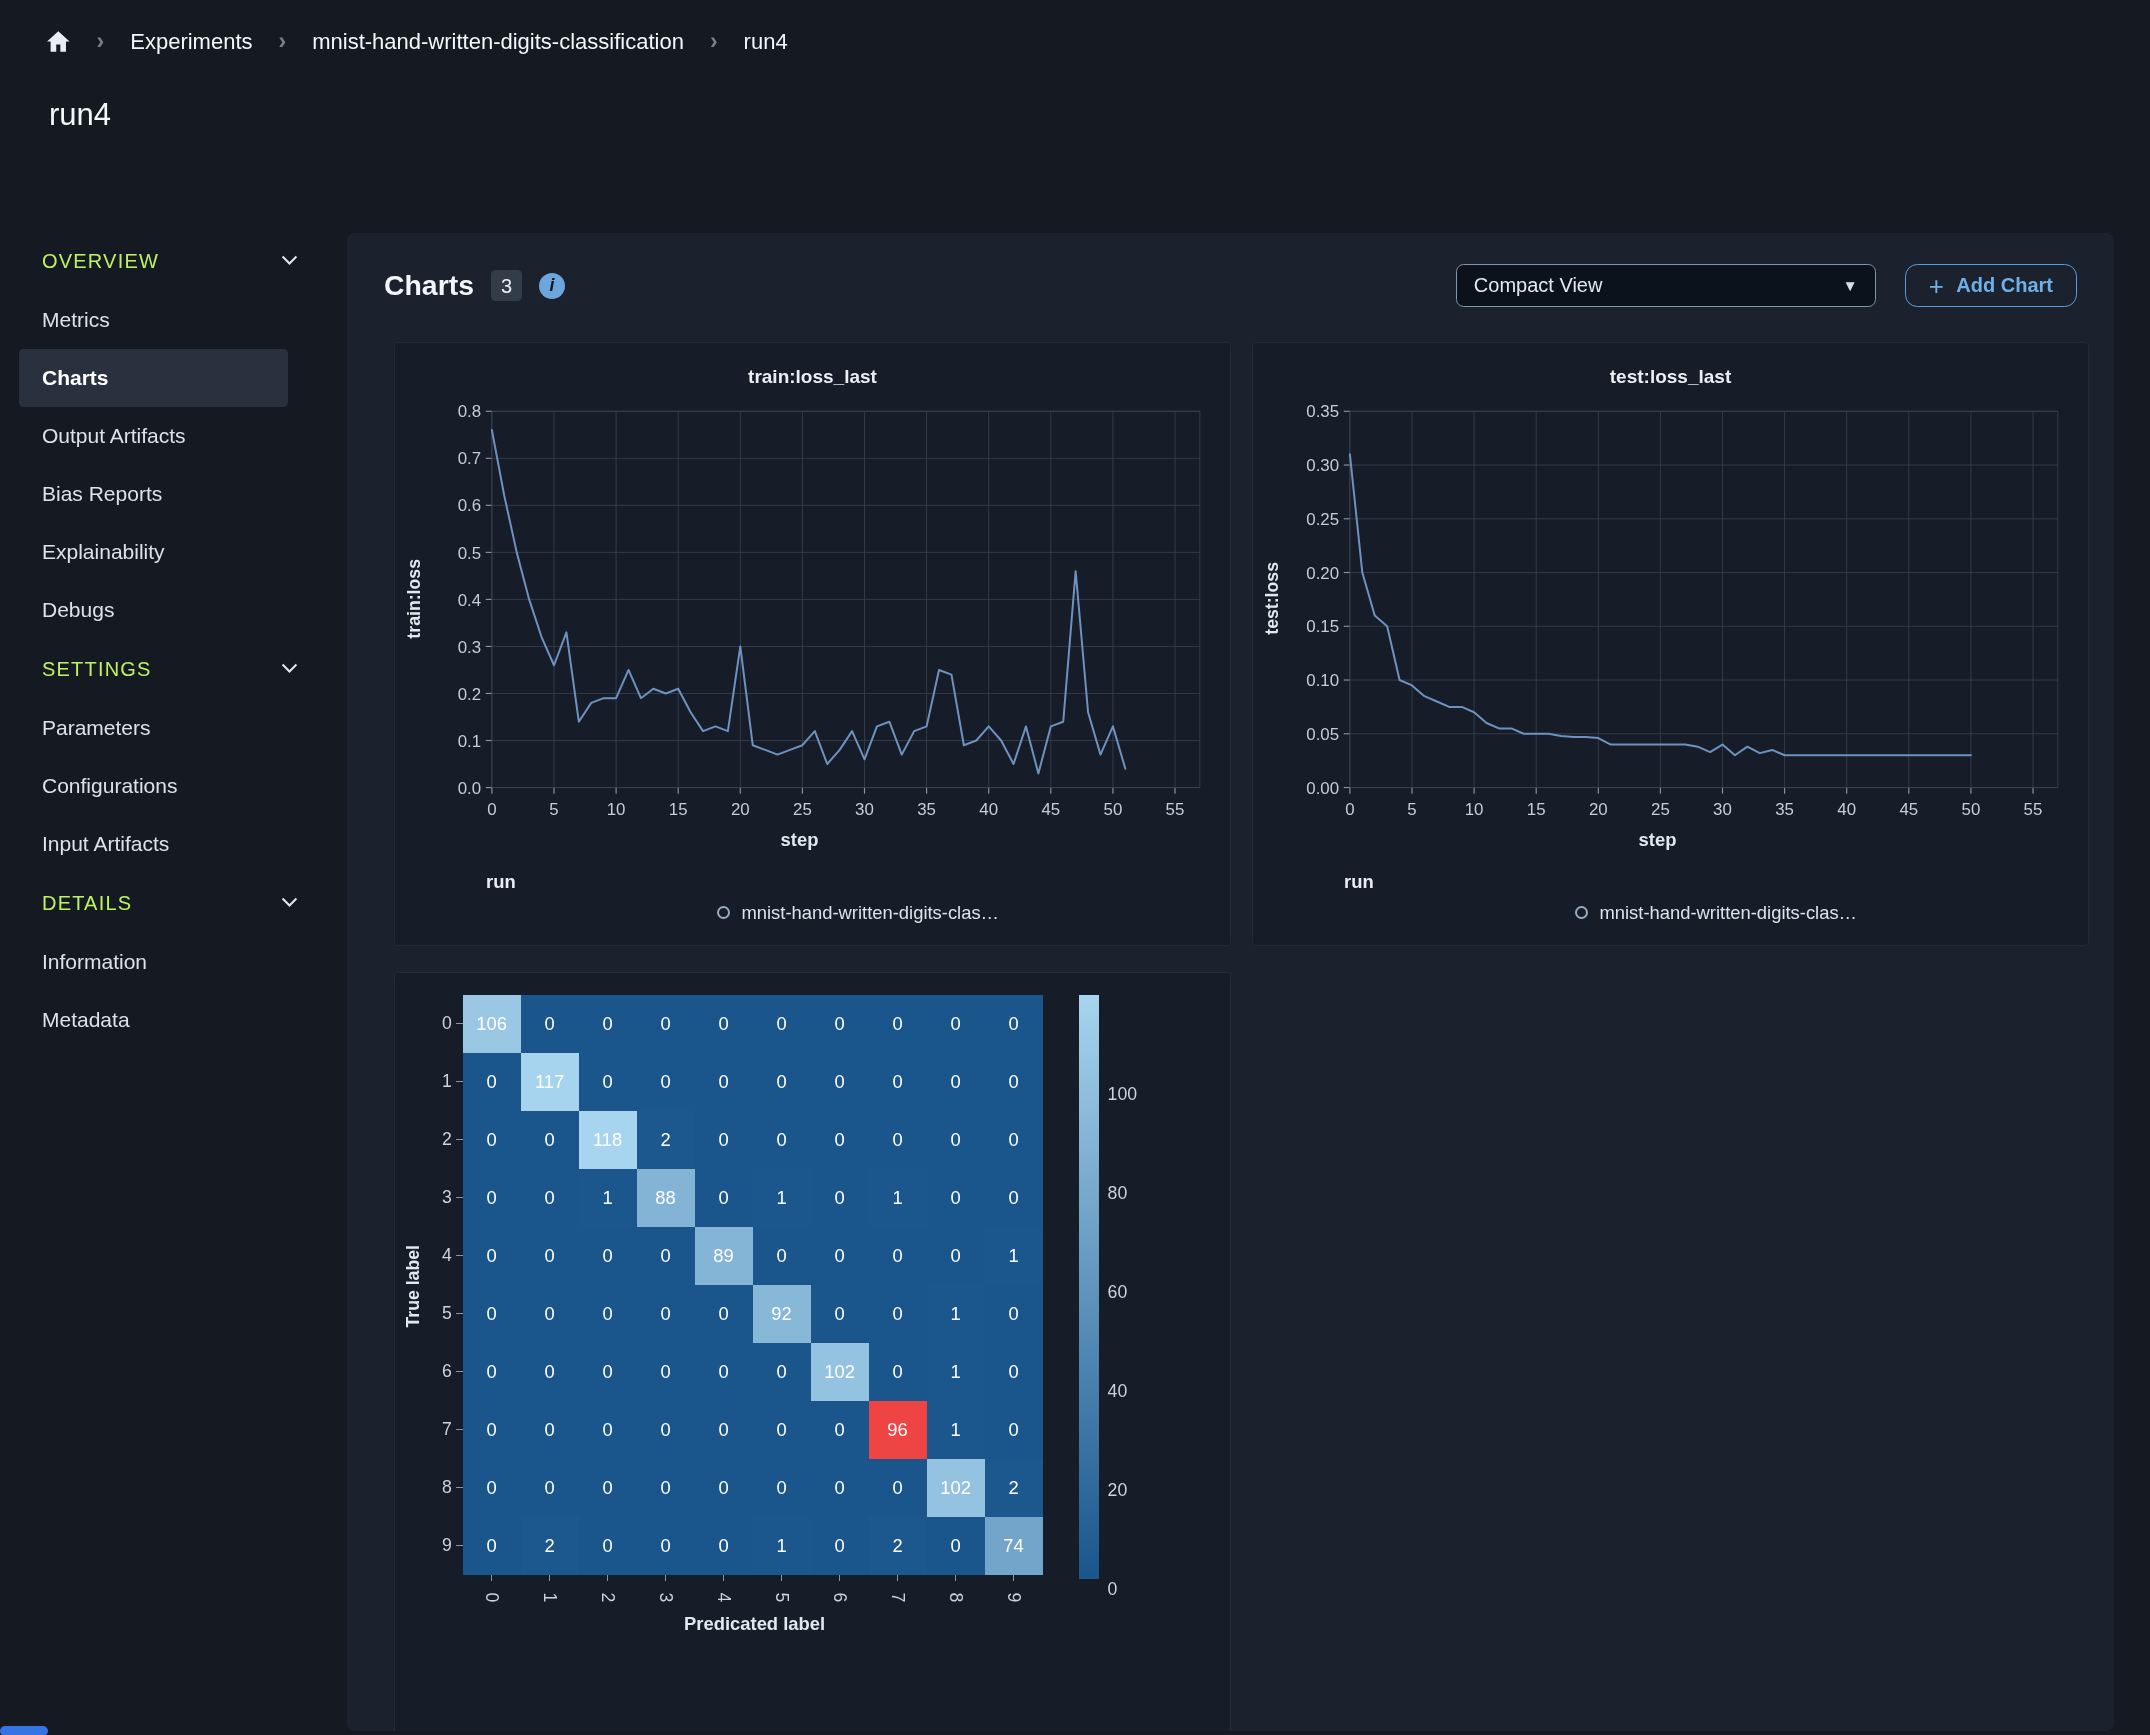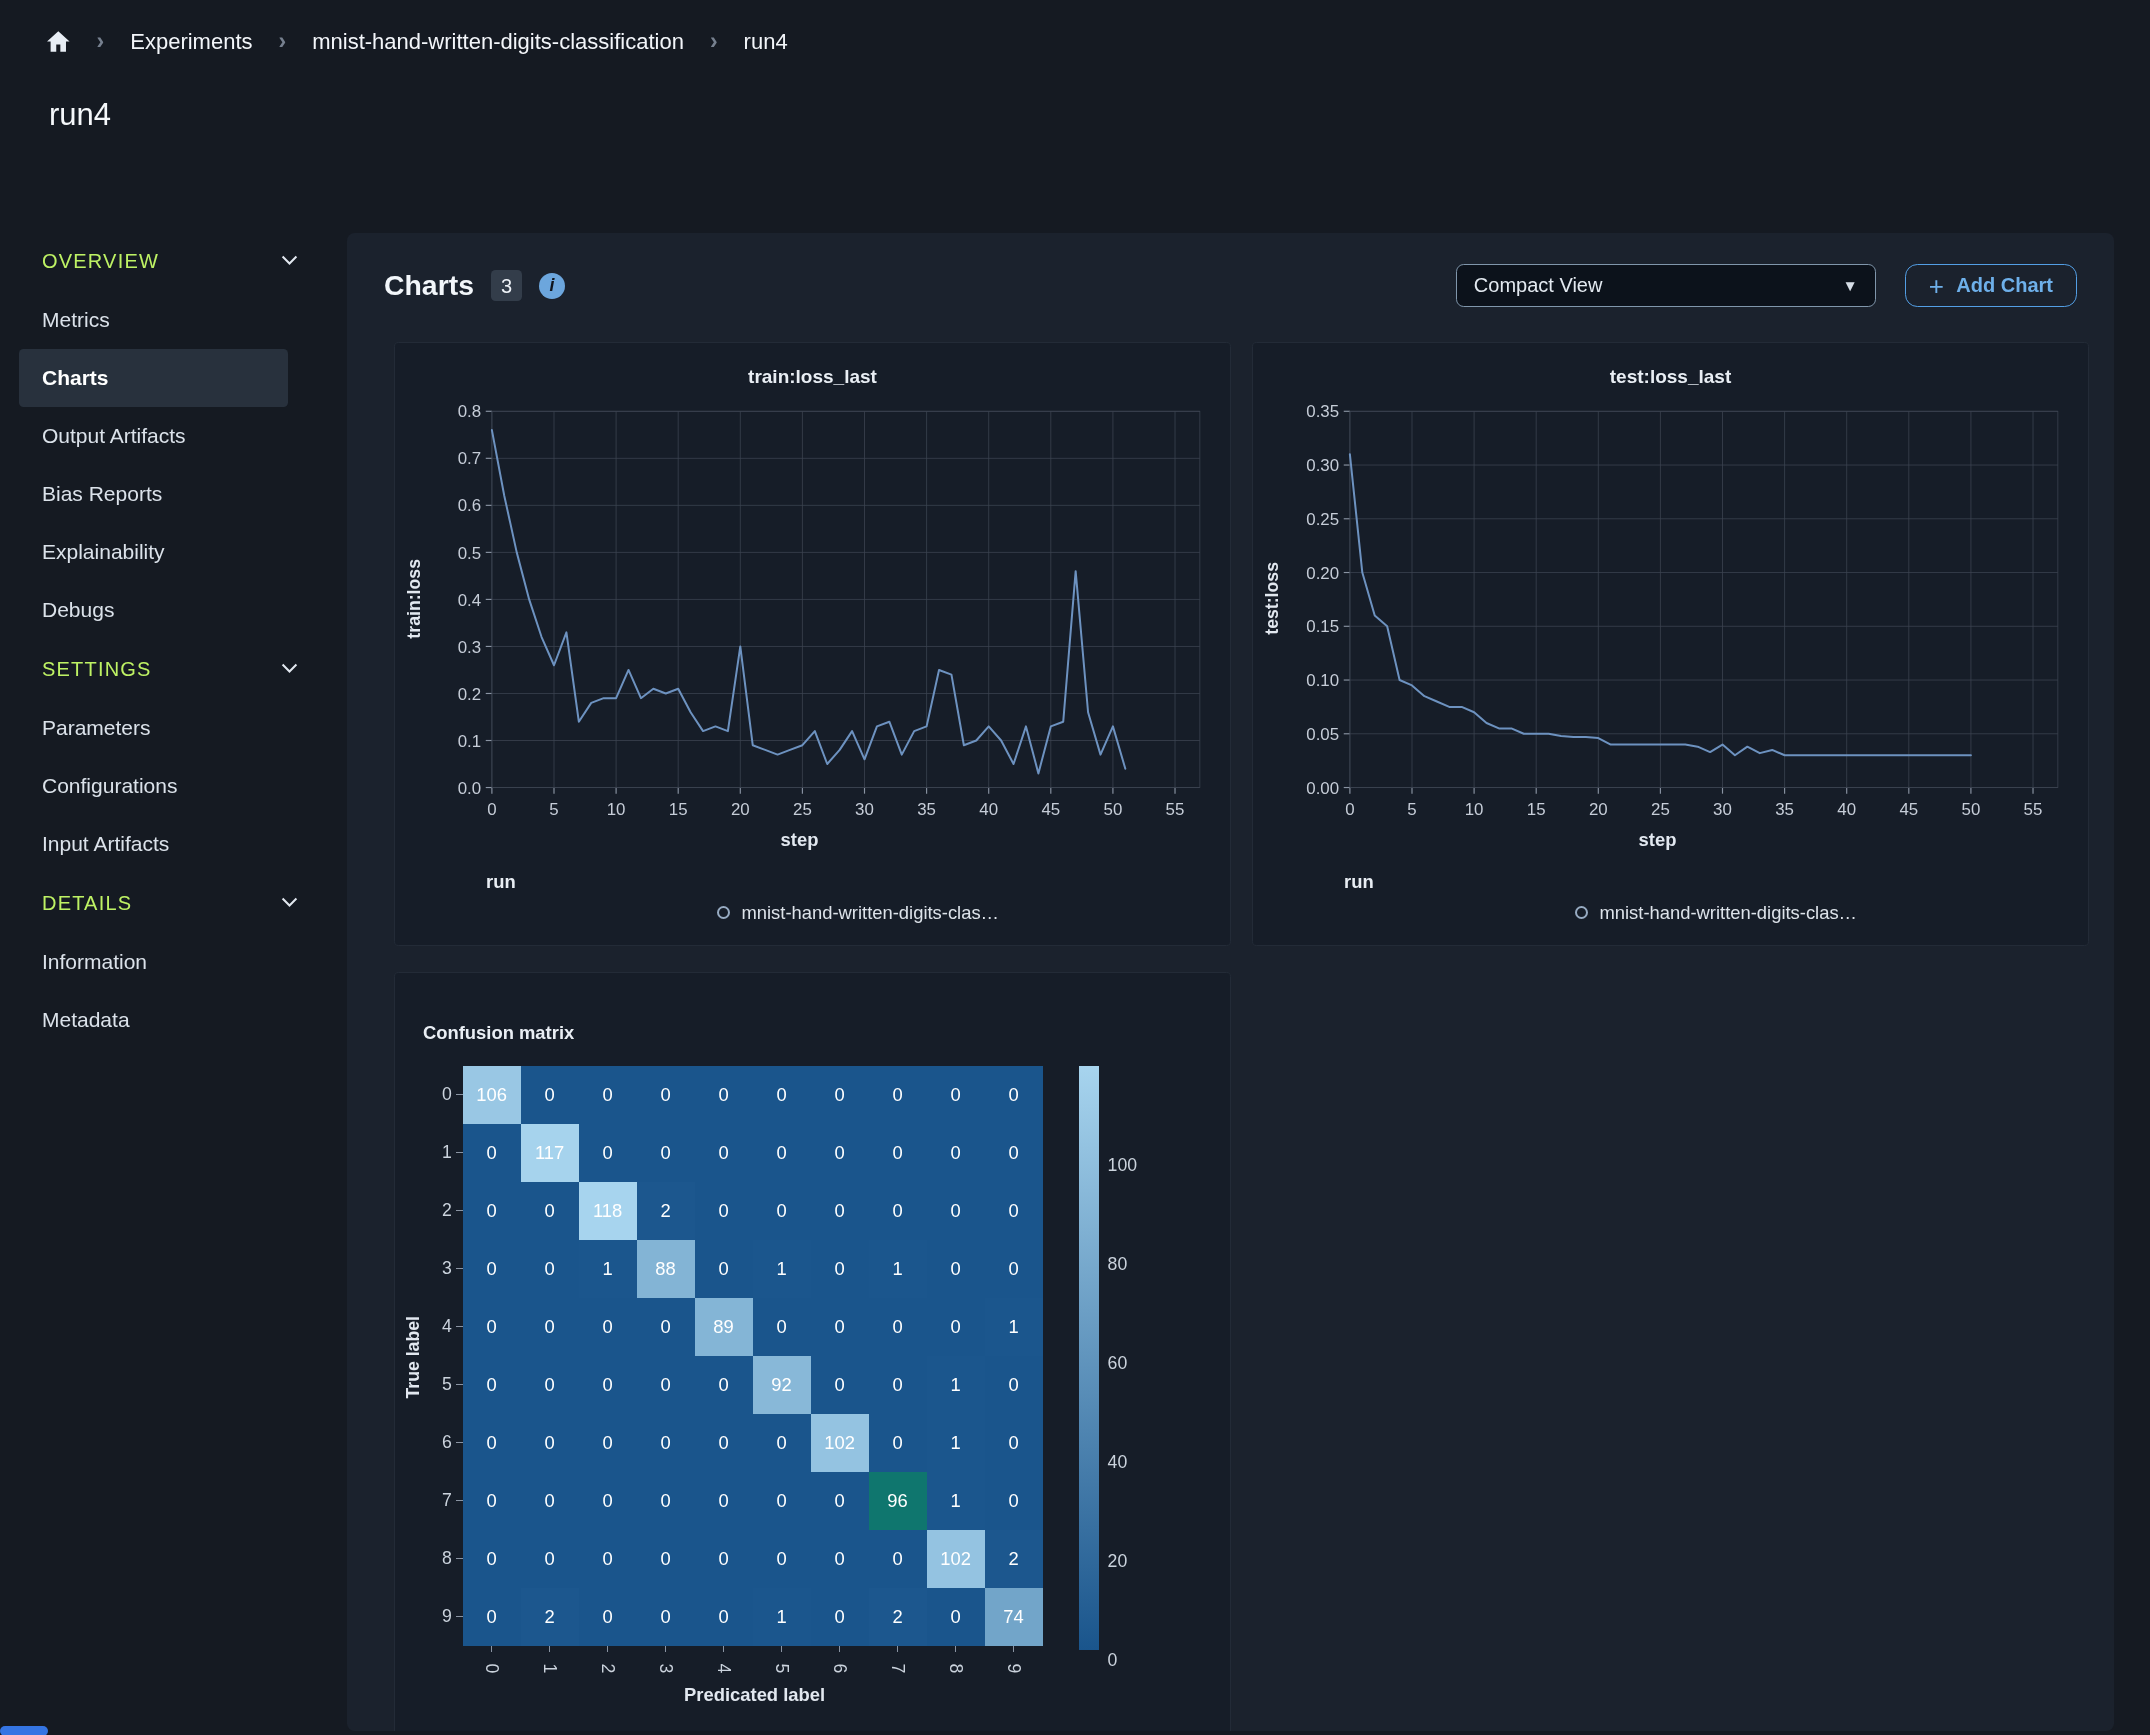--- a/index.html
+++ b/index.html
@@ -362,21 +362,20 @@
       <div class="legend">
         <div class="legend-title">run</div>
         <div class="legend-item">
           <span class="legend-circle"></span>
           <span class="legend-label">mnist-hand-written-digits-clas…</span>
         </div>
       </div>
     </div>
 
     <div class="chart-card cm-card">
-      <div class="cm-title">Confusion matrix</div>
       <div class="cm-flex">
         <div class="cm-ylabel-wrap">
             <span class="vlabel">True label</span>
           </div>
         <div class="cm-yticks">
             <div class="cm-ytick">
               <span>0</span>
               <i></i>
             </div>
             <div class="cm-ytick">
@@ -488,21 +487,21 @@
               <div class="cm-cell" style="background: rgb(26, 85, 140);">0</div>
               <div class="cm-cell" style="background: rgb(27, 86, 141);">1</div>
               <div class="cm-cell" style="background: rgb(26, 85, 140);">0</div>
               <div class="cm-cell" style="background: rgb(26, 85, 140);">0</div>
               <div class="cm-cell" style="background: rgb(26, 85, 140);">0</div>
               <div class="cm-cell" style="background: rgb(26, 85, 140);">0</div>
               <div class="cm-cell" style="background: rgb(26, 85, 140);">0</div>
               <div class="cm-cell" style="background: rgb(26, 85, 140);">0</div>
               <div class="cm-cell" style="background: rgb(26, 85, 140);">0</div>
               <div class="cm-cell" style="background: rgb(26, 85, 140);">0</div>
-              <div class="cm-cell" style="background: #0f766e;">96</div>
+              <div class="cm-cell" style="background: #ef4444;">96</div>
               <div class="cm-cell" style="background: rgb(27, 86, 141);">1</div>
               <div class="cm-cell" style="background: rgb(26, 85, 140);">0</div>
               <div class="cm-cell" style="background: rgb(26, 85, 140);">0</div>
               <div class="cm-cell" style="background: rgb(26, 85, 140);">0</div>
               <div class="cm-cell" style="background: rgb(26, 85, 140);">0</div>
               <div class="cm-cell" style="background: rgb(26, 85, 140);">0</div>
               <div class="cm-cell" style="background: rgb(26, 85, 140);">0</div>
               <div class="cm-cell" style="background: rgb(26, 85, 140);">0</div>
               <div class="cm-cell" style="background: rgb(26, 85, 140);">0</div>
               <div class="cm-cell" style="background: rgb(26, 85, 140);">0</div>

